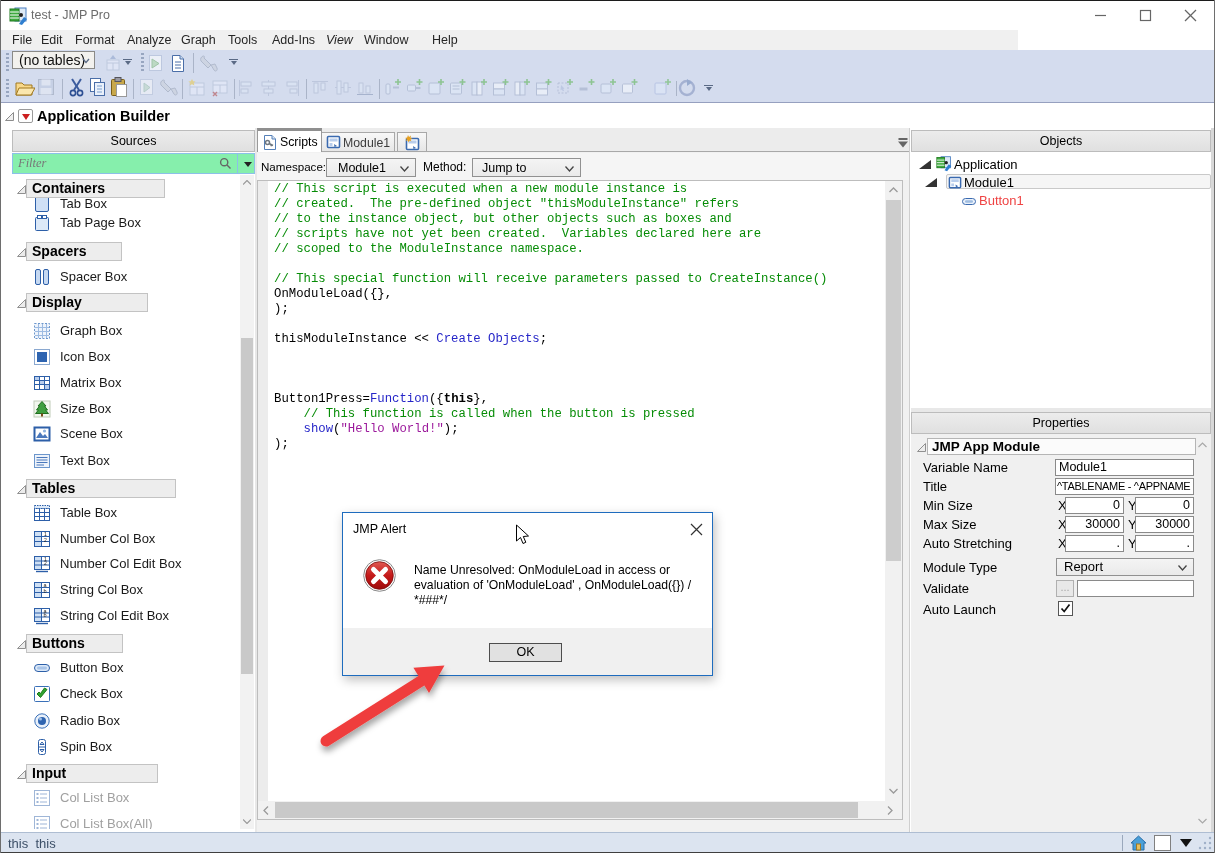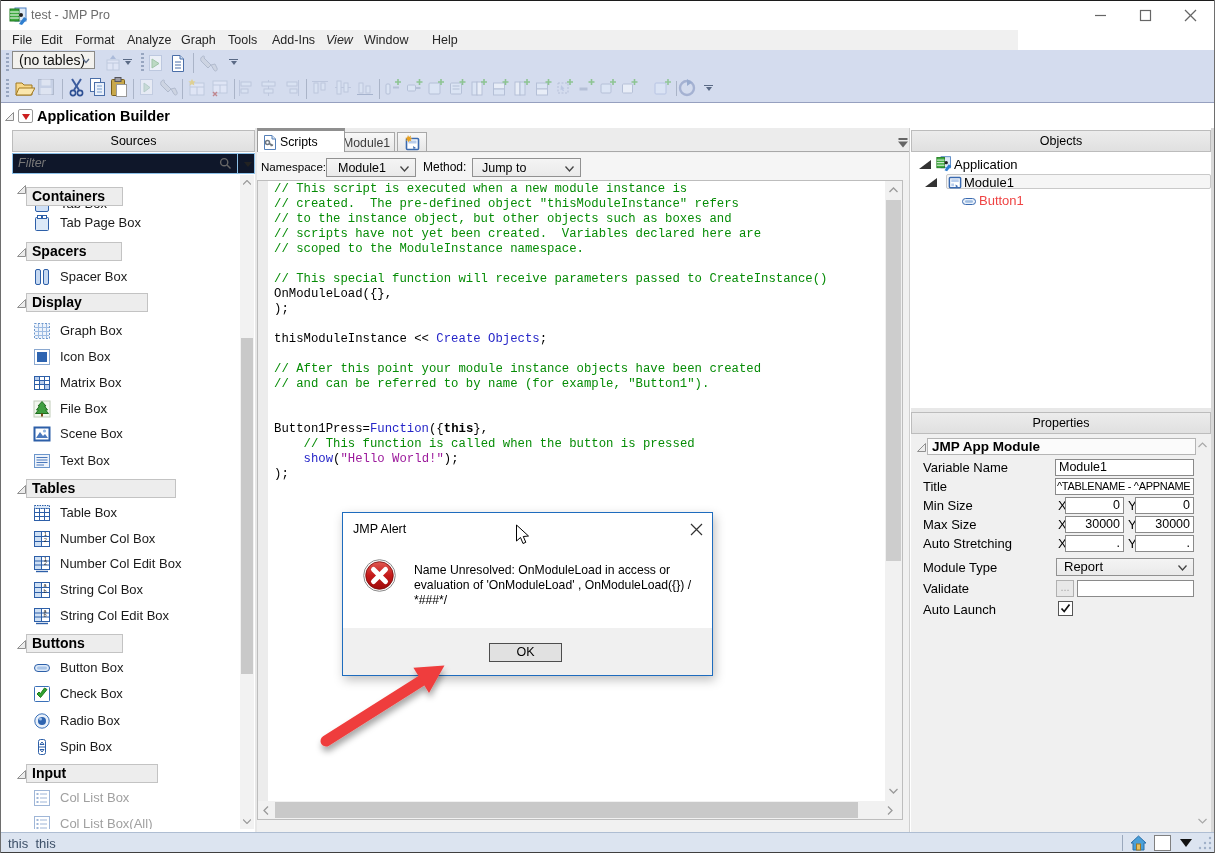--- a/index.html
+++ b/index.html
@@ -276,33 +276,33 @@
     </svg>
  <div class="abs" style="left:17px; top:3px; width:15px; height:14px; background:#fff; border:1px solid #9a9a9a; border-radius:2px;">
    <svg class="abs" style="left:3px; top:4px;" width="8" height="6" viewBox="0 0 8 6">
         <path d="M0 0 H8 L4 6 Z" fill="#cc1f1f"></path>
       </svg>
  </div>
  <span class="abs" style="left:36px; top:2px; font-size:14.5px; font-weight:bold; color:#000;">Application Builder</span>
 </div>
 
 <div class="abs phead" style="left:12px; top:130px; width:243px;">Sources</div>
-<div class="abs" style="left:12px; top:153px; width:243px; height:21px; background:#0f172a; border:1px solid #8cc0e8;">
+<div class="abs" style="left:12px; top:153px; width:243px; height:21px; background:#86efac; border:1px solid #8cc0e8;font-family:Liberation Serif, serif;">
   <span style="position:absolute; left:5px; top:2px; font-style:italic; font-size:12.5px; color:#777;">Filter</span>
   <svg class="abs" style="left:206px; top:3px;" width="13" height="13" viewBox="0 0 13 13">
       <circle cx="5.2" cy="5.2" r="3.6" fill="none" stroke="#666" stroke-width="1.4"></circle>
       <line x1="8" y1="8" x2="11.5" y2="11.5" stroke="#666" stroke-width="1.4"></line>
     </svg>
   <div class="abs" style="left:224px; top:0; width:1px; height:19px; background:#8cc0e8;"></div>
   <svg class="abs" style="left:231px; top:8px;" width="8" height="5" viewBox="0 0 8 5">
       <path d="M0 0 H8 L4 5 Z" fill="#222"></path>
     </svg>
 </div>
 <div class="abs" id="srctree" style="left:12px; top:175px; width:243px; height:654px; background:#fff; overflow:hidden;">
- <div class="grp" style="top:12px; width:97px;">Containers</div>
+ <div class="grp" style="top:4px; width:139px;">Containers</div>
  <svg class="tri" style="top:9px;" viewBox="0 0 11 11">
       <path d="M1.5 9.5 H9.5 V1.5 Z" fill="#ececec" stroke="#909090"></path>
     </svg>
  <div class="grp" style="top:67px; width:96px;">Spacers</div>
  <svg class="tri" style="top:72px;" viewBox="0 0 11 11">
       <path d="M1.5 9.5 H9.5 V1.5 Z" fill="#ececec" stroke="#909090"></path>
     </svg>
  <div class="grp" style="top:118px; width:122px;">Display</div>
  <svg class="tri" style="top:123px;" viewBox="0 0 11 11">
       <path d="M1.5 9.5 H9.5 V1.5 Z" fill="#ececec" stroke="#909090"></path>
@@ -363,21 +363,21 @@
       <rect x="2" y="3" width="4" height="3" fill="#b8cdec"></rect>
       <rect x="7" y="7" width="4" height="3" fill="#b8cdec"></rect>
       <rect x="12" y="11" width="4" height="4" fill="#b8cdec"></rect>
     </svg>
  <span class="tt" style="top:200px;">Matrix Box</span>
  <svg class="ti" style="top:225px;" viewBox="0 0 18 18">
       <rect x="1" y="1" width="16" height="16" fill="#f2f7ee" stroke="#c0ccb8"></rect>
       <path d="M9 1.5 L13 6 L11.5 6 L14.5 10 L12.5 10 L15.5 13.5 L2.5 13.5 L5.5 10 L3.5 10 L6.5 6 L5 6 Z" fill="#3f9f3f" stroke="#20701f"></path>
       <rect x="8" y="13.5" width="2" height="3" fill="#7a4a1a"></rect>
     </svg>
- <span class="tt" style="top:226px;">File Box</span>
+ <span class="tt" style="top:226px;">Size Box</span>
  <svg class="ti" style="top:250px;" viewBox="0 0 18 18">
       <rect x="1.5" y="2.5" width="15" height="13" fill="#fff" stroke="#2d5fa8" stroke-width="2"></rect>
       <path d="M3 13 L7 7 L10 11 L12 9 L15 13 Z" fill="#4a78bc"></path>
       <circle cx="11.5" cy="6" r="1.6" fill="#8fb2dd"></circle>
     </svg>
  <span class="tt" style="top:251px;">Scene Box</span>
  <svg class="ti" style="top:277px;" viewBox="0 0 18 18">
       <rect x="1.5" y="2.5" width="15" height="13" fill="#eef3fa" stroke="#6c96cc"></rect>
       <g stroke="#4a78bc">
         <line x1="3.5" y1="5.5" x2="14.5" y2="5.5"></line>
@@ -522,21 +522,21 @@
    <span class="abs" style="left:21px; top:3px; font-size:12.3px; color:#3c3c3c;">Module1</span>
  </div>
  <div class="abs" style="left:140px; top:4px; width:30px; height:20px; background:linear-gradient(#f8f8f8,#e6e6e6); border:1px solid #a8a8a8;">
    <svg class="abs" style="left:6px; top:2px;" width="16" height="16" viewBox="0 0 16 16">
         <rect x="2.5" y="3.5" width="12" height="11" rx="1" fill="#fff" stroke="#3a6ab0" stroke-width="1.6"></rect>
         <rect x="4.5" y="5.5" width="8" height="3" fill="#b8cdec"></rect>
         <path d="M9 11 l3 2 l-2.5 1 Z" fill="#3a6ab0"></path>
         <path d="M4 0 l1 2 l2-1.5 l-0.5 2.5 l2 0.5 l-2 1 l1 2 l-2-1 l-1 2 l-0.7-2.2 l-2 .7 l1.2-2 l-2-1 l2.2-.5 Z" fill="#e8a020"></path>
       </svg>
  </div>
- <div class="abs" style="left:0px; top:0px; width:88px; height:24px; background:#fff; border:1px solid #9a9a9a; border-top:3px solid #8f8f8f; border-bottom:none;text-align:right;">
+ <div class="abs" style="left:0px; top:0px; width:65px; height:24px; background:#fff; border:1px solid #9a9a9a; border-top:3px solid #8f8f8f; border-bottom:none;text-align:right;">
    <svg class="abs" style="left:4px; top:3px;" width="16" height="17" viewBox="0 0 16 17">
         <path d="M2.5 1.5 H10 L13.5 5 V15.5 H2.5 Z" fill="#fff" stroke="#5580b8"></path>
         <path d="M10 1.5 V5 H13.5" fill="#dce8f6" stroke="#5580b8"></path>
         <circle cx="5.5" cy="8.5" r="2" fill="none" stroke="#707880" stroke-width="1.5"></circle>
         <path d="M7 9.5 L11 11.5 M9.5 10.8 l-0.6 1.4" stroke="#707880" stroke-width="1.5"></path>
       </svg>
    <span class="abs" style="left:22px; top:4px; font-size:12.3px; color:#000;">Scripts</span>
  </div>
  <svg class="abs" style="left:641px; top:10px;" width="10" height="10" viewBox="0 0 10 10">
       <rect x="0.5" y="0" width="9" height="2" fill="#666"></rect>
@@ -564,22 +564,20 @@
 // to the instance object, but other objects such as boxes and
 // scripts have not yet been created.  Variables declared here are
 // scoped to the ModuleInstance namespace.</span>
 
 <span class="c">// This special function will receive parameters passed to CreateInstance()</span>
 OnModuleLoad({},
 );
 
 thisModuleInstance &lt;&lt; <span class="b">Create Objects</span>;
 
-<span class="c">// After this point your module instance objects have been created
-// and can be referred to by name (for example, "Button1").</span>
 
 
 Button1Press=<span class="b">Function</span>({<b>this</b>},
     <span class="c">// This function is called when the button is pressed</span>
     <span class="b">show</span>(<span class="m">"Hello World!"</span>);
 );</pre>
 
   <div class="abs" style="left:627px; top:0; width:17px; height:620px; background:#f1f1f1;">
     <svg class="abs" style="left:4px; top:6px;" width="9" height="6" viewBox="0 0 9 6">
           <path d="M0.5 5 L4.5 1 L8.5 5" fill="none" stroke="#9a9a9a" stroke-width="1.3"></path>

